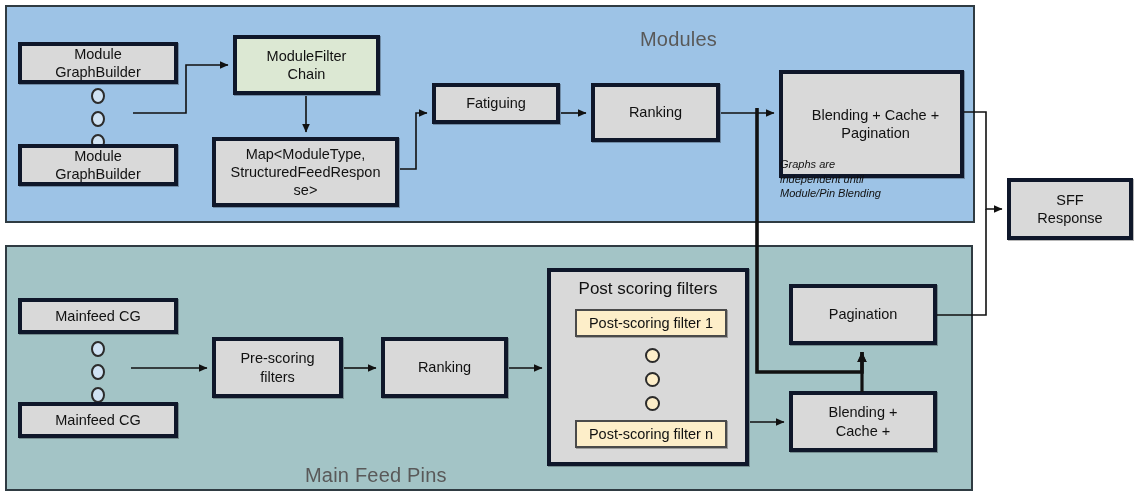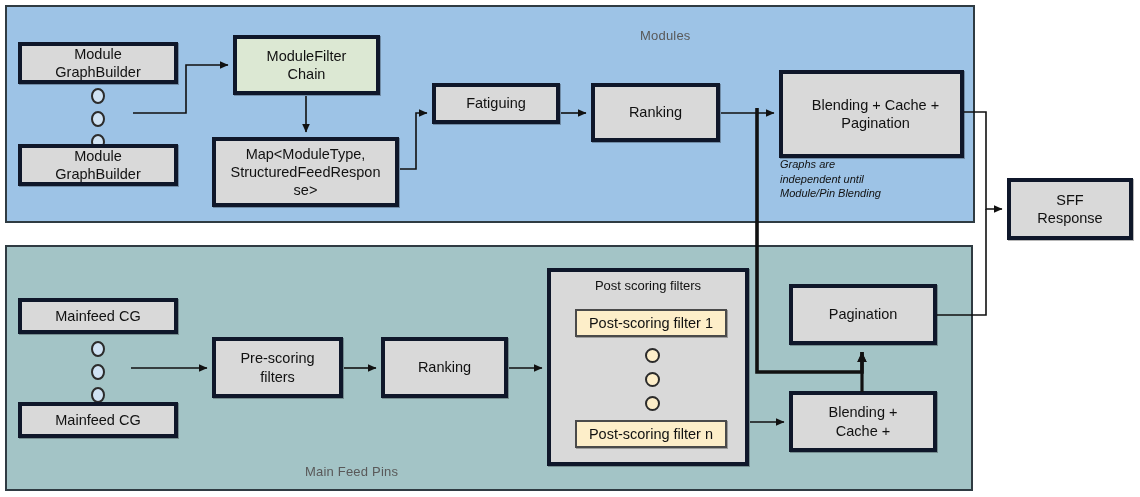--- a/index.html
+++ b/index.html
@@ -4,39 +4,39 @@
 <style>
   html,body{margin:0;padding:0;background:#ffffff;}
   body{width:1140px;height:497px;font-family:"Liberation Sans",sans-serif;}
   #stage{position:relative;width:1140px;height:497px;overflow:hidden;background:#fff;}
 
   .panel{position:absolute;box-sizing:border-box;border:2px solid #2f3b42;}
   #modules-panel{left:5px;top:5px;width:970px;height:218px;background:#9dc3e6;}
   #mainfeed-panel{left:5px;top:245px;width:968px;height:246px;background:#a3c4c6;}
 
   .panel-title{
-    position:absolute;color:#595959;font-size:13px;letter-spacing:.2px;
+    position:absolute;color:#595959;font-size:20px;letter-spacing:.2px;
     white-space:nowrap;
   }
   #modules-title{left:640px;top:28px;}
   #mainfeed-title{left:305px;top:440px;margin-top:24px;}
 
   .box{
     position:absolute;box-sizing:border-box;background:#d9d9d9;
     border:4px solid #0f172a;display:flex;align-items:center;justify-content:center;
     text-align:center;font-size:14.5px;color:#111;line-height:1.25;
     box-shadow:1px 1px 0 rgba(0,0,0,.28);
   }
   .box.green{background:#dce8d3;}
   .box.cream{background:#fdeec9;border:2px solid #4a4a4a;}
   .box.container{background:#d9d9d9;display:block;}
 
   .container-label{
     position:absolute;left:0;right:0;top:6px;text-align:center;
-    font-size:13px;color:#111;
+    font-size:17px;color:#111;
   }
 
   .dots{position:absolute;display:flex;flex-direction:column;align-items:center;gap:7px;}
   .dot{width:14px;height:16px;border-radius:50%;border:2px solid #2b2b2b;background:#cfe2f3;box-sizing:border-box;}
   .dot.cream{background:#fdeec9;width:15px;height:15px;}
 
   .note{
     position:absolute;font-style:italic;font-size:11px;color:#111;line-height:1.32;
     white-space:pre-line;
   }
@@ -87,21 +87,21 @@
   </div>
 
   <div class="box" style="left:432px;top:83px;width:128px;height:41px;">
     <span>Fatiguing</span>
   </div>
 
   <div class="box" style="left:591px;top:83px;width:129px;height:59px;">
     <span>Ranking</span>
   </div>
 
-  <div class="box" style="left:779px;top:70px;width:185px;height:88px;padding-left:8px;">
+  <div class="box" style="left:779px;top:70px;width:185px;height:108px;padding-left:8px;">
     <span>
       <span>Blending + Cache +</span><br>
       <span>Pagination</span>
     </span>
   </div>
 
   <div class="note" style="left:780px;top:157px;width:195px;">Graphs are
 independent until
 Module/Pin Blending</div>
 

